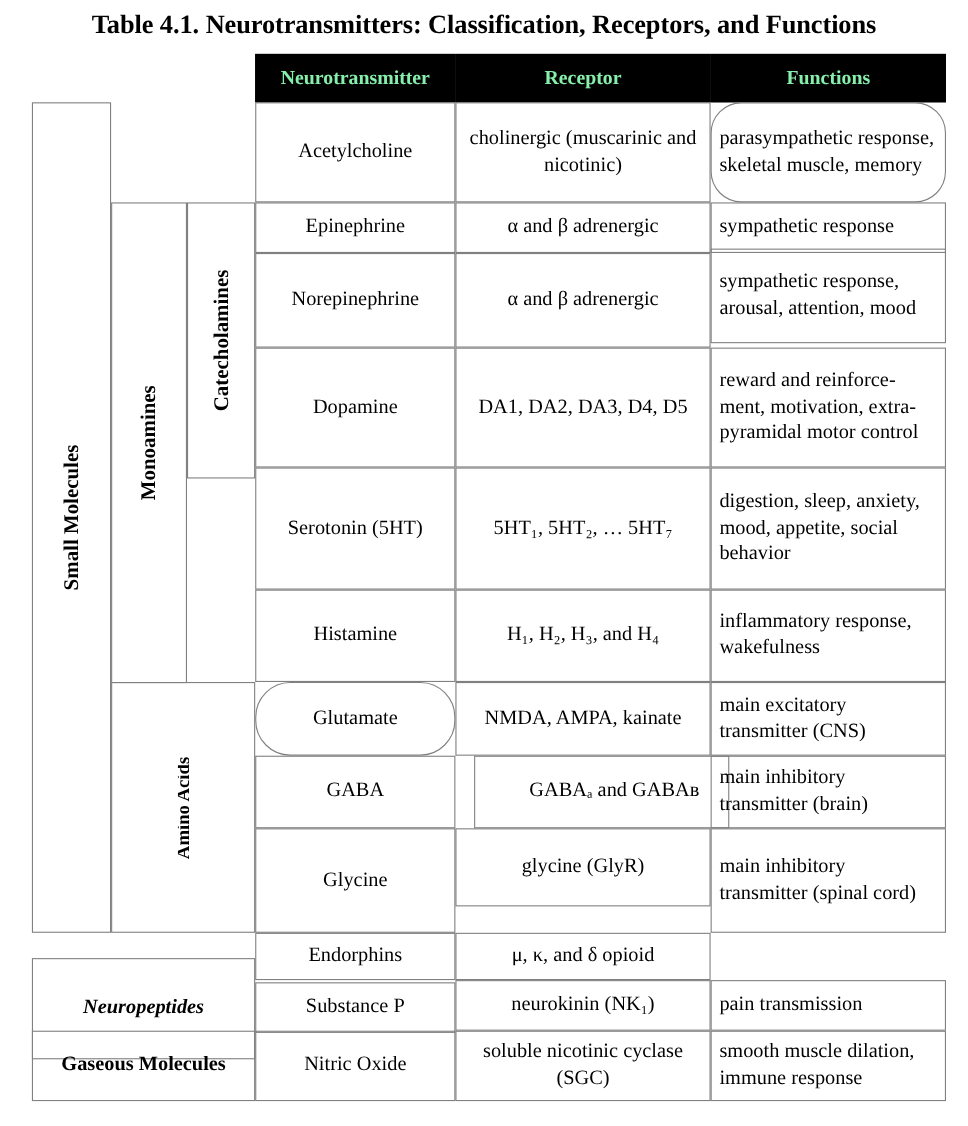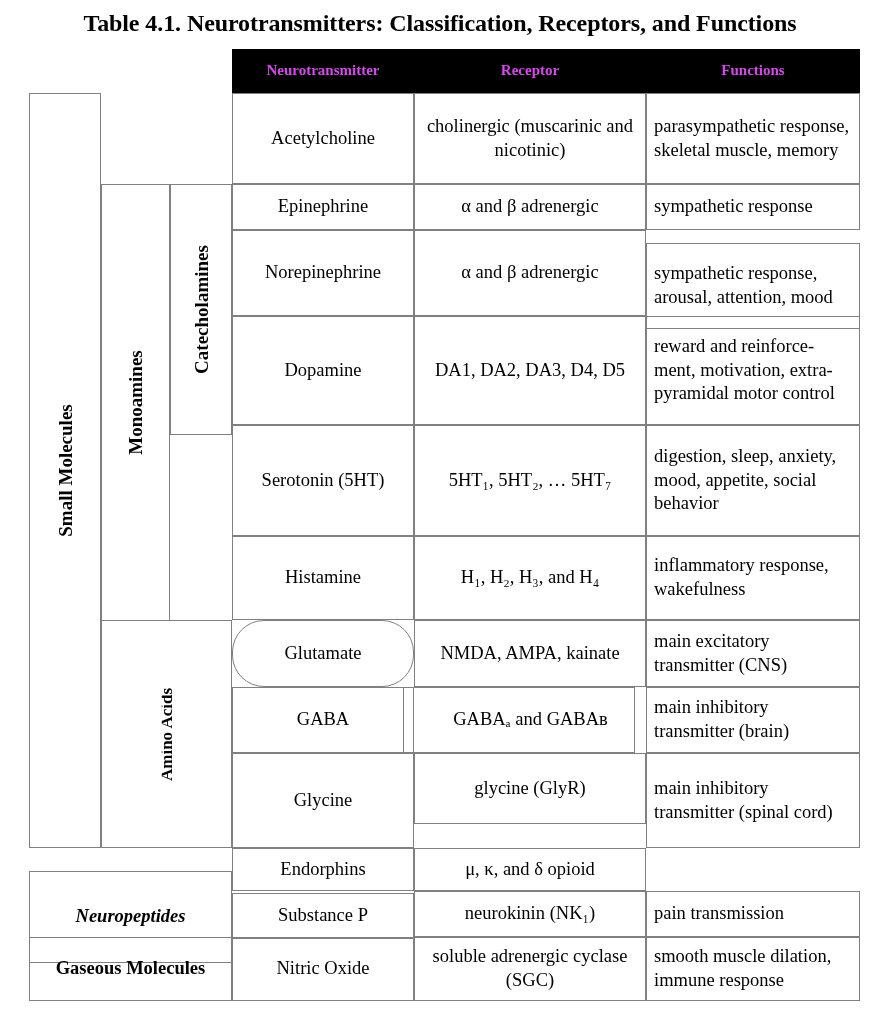--- a/index.html
+++ b/index.html
@@ -51,26 +51,26 @@
     display: flex;
     align-items: center;
     font-size: 18.5px;
     line-height: 1.28;
     background: transparent;
   }
 
   
   .hcell {
     background: #000000;
-    color: #d946ef;
+    color: #86efac;
     border: 1px solid #000000;
     font-weight: bold;
     justify-content: center;
     text-align: center;
-    font-size: 15px;
+    font-size: 18px;
   }
 
   
   .c-center {
     justify-content: center;
     text-align: center;
     padding: 0 6px;
   }
   
   .c-left {
@@ -150,41 +150,41 @@
     <div class="cell grp" style="left:0px; top:888px; width:203px; height:64px;">
       <span>Gaseous Molecules</span>
     </div>
 
     <div class="cell c-center" style="left:203px; top:44px; width:182px; height:91px;">
       <span>Acetylcholine</span>
     </div>
     <div class="cell c-center" style="left:385px; top:44px; width:232px; height:91px;">
       <span>cholinergic (muscarinic and nicotinic)</span>
     </div>
-    <div class="cell c-left" style="left:617px; top:44px; width:214px; height:91px;">
+    <div class="cell c-left" style="left:617px; top:44px; width:214px; height:91px;border-radius:28px;">
       <span>parasympathetic response, skeletal muscle, memory</span>
     </div>
 
     <div class="cell c-center" style="left:203px; top:135px; width:182px; height:46px;">
       <span>Epinephrine</span>
     </div>
     <div class="cell c-center" style="left:385px; top:135px; width:232px; height:46px;">
       <span>α and β adrenergic</span>
     </div>
     <div class="cell c-left" style="left:617px; top:135px; width:214px; height:46px;">
       <span>sympathetic response</span>
     </div>
 
     <div class="cell c-center" style="left:203px; top:181px; width:182px; height:86px;">
       <span>Norepinephrine</span>
     </div>
     <div class="cell c-center" style="left:385px; top:181px; width:232px; height:86px;">
       <span>α and β adrenergic</span>
     </div>
-    <div class="cell c-left" style="left:617px; top:194px; width:214px; height:86px;">
+    <div class="cell c-left" style="left:617px; top:177px; width:214px; height:86px;">
       <span>sympathetic response, arousal, attention, mood</span>
     </div>
 
     <div class="cell c-center" style="left:203px; top:267px; width:182px; height:109px;">
       <span>Dopamine</span>
     </div>
     <div class="cell c-center" style="left:385px; top:267px; width:232px; height:109px;">
       <span>DA1, DA2, DA3, D4, D5</span>
     </div>
     <div class="cell c-left" style="left:617px; top:267px; width:214px; height:109px;">
@@ -217,21 +217,21 @@
     <div class="cell c-center" style="left:385px; top:571px; width:232px; height:67px;">
       <span>NMDA, AMPA, kainate</span>
     </div>
     <div class="cell c-left" style="left:617px; top:571px; width:214px; height:67px;">
       <span>main excitatory transmitter (CNS)</span>
     </div>
 
     <div class="cell c-center" style="left:203px; top:638px; width:182px; height:66px;">
       <span>GABA</span>
     </div>
-    <div class="cell c-center" style="left:374px; top:638px; width:232px; height:66px;padding-left:29px;">
+    <div class="cell c-center" style="left:402px; top:638px; width:232px; height:66px;padding-left:29px;">
       <span>GABAₐ and GABAʙ</span>
     </div>
     <div class="cell c-left" style="left:617px; top:638px; width:214px; height:66px;">
       <span>main inhibitory transmitter (brain)</span>
     </div>
 
     <div class="cell c-center" style="left:203px; top:704px; width:182px; height:95px;">
       <span>Glycine</span>
     </div>
     <div class="cell c-center" style="left:385px; top:704px; width:232px; height:71px;">
@@ -255,20 +255,20 @@
       <span>neurokinin (NK₁)</span>
     </div>
     <div class="cell c-center" style="left:203px; top:888px; width:182px; height:64px;">
       <span>Nitric Oxide</span>
     </div>
 
     <div class="cell c-left" style="left:617px; top:842px; width:214px; height:46px;">
       <span>pain transmission</span>
     </div>
     <div class="cell c-center" style="left:385px; top:888px; width:232px; height:64px;">
-      <span>soluble adrenergic cyclase (SGC)</span>
+      <span>soluble nicotinic cyclase (SGC)</span>
     </div>
     <div class="cell c-left" style="left:617px; top:888px; width:214px; height:64px;">
       <span>smooth muscle dilation, immune response</span>
     </div>
 
   </div>
 </div>
 
 </body></html>

